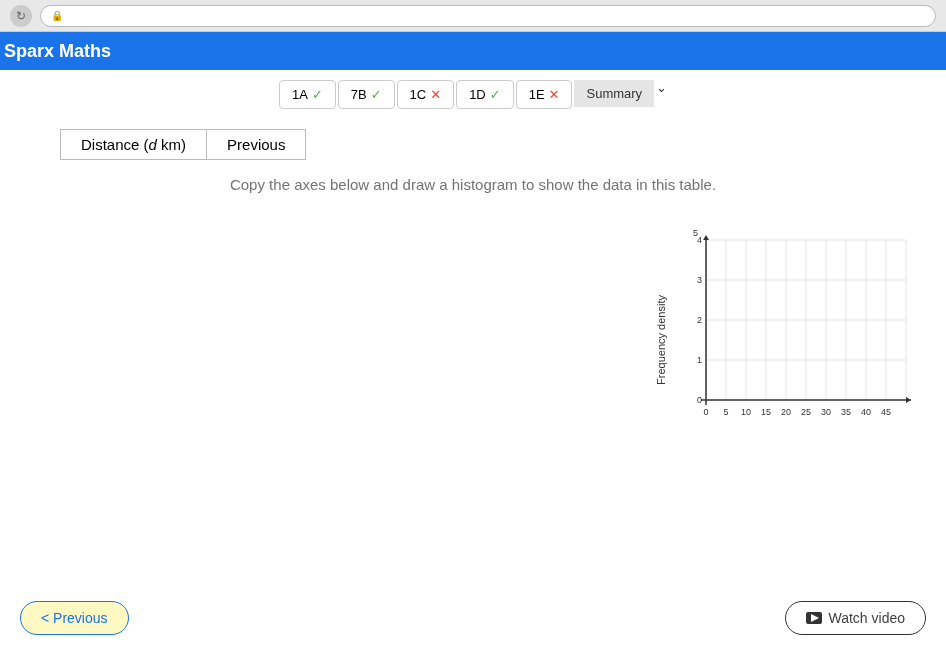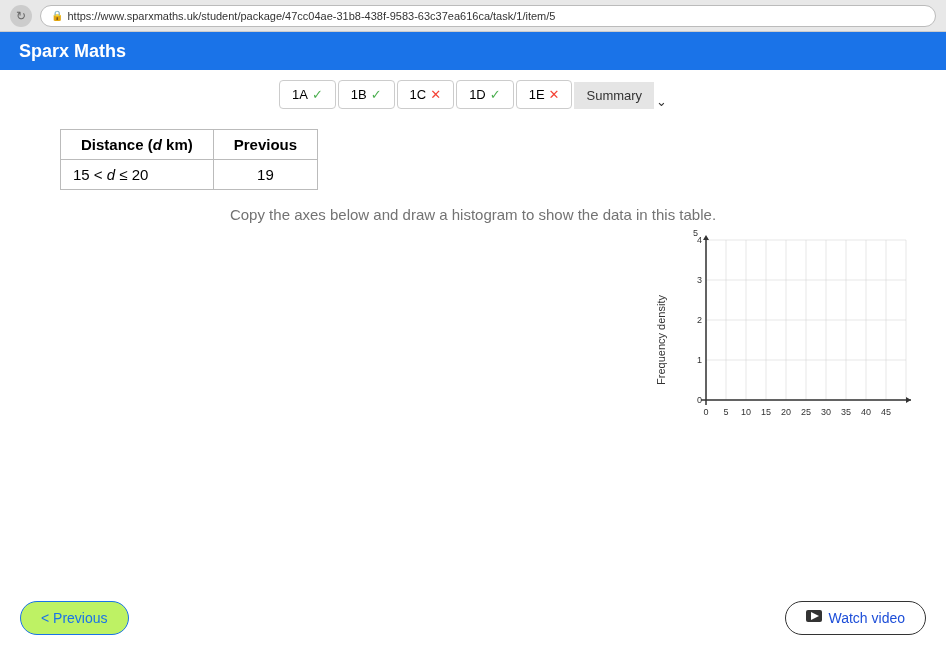--- a/index.html
+++ b/index.html
@@ -51,40 +51,40 @@
       color: #555;
       font-size: 10px;
     }
 
     
     .app-header {
       background: #1a73e8;
       height: 38px;
       display: flex;
       align-items: center;
-      padding: 0 19px;
+      padding: 0 4px;
     }
     .app-title {
       color: white;
       font-size: 18px;
       font-weight: bold;
     }
 
     
     .main-content {
       background: white;
       height: calc(648px - 70px);
       position: relative;
       padding: 0;
     }
 
     
     .tab-bar {
       display: flex;
-      align-items: flex-end;
+      align-items: flex-start;
       padding: 10px 16px 0 16px;
       gap: 2px;
       justify-content: center;
     }
     .tab {
       display: flex;
       align-items: center;
       padding: 6px 12px;
       border: 1px solid #ccc;
       border-radius: 4px;
@@ -128,21 +128,21 @@
       margin-bottom: 16px;
     }
     .data-table th, .data-table td {
       border: 1px solid #bbb;
       padding: 6px 20px;
       text-align: center;
       font-size: 15px;
     }
     .data-table th {
       background: white;
-      font-weight: bold;
+      font-weight: normal;
       font-size: 15px;
       text-align: center;
     }
     .data-table .col-range {
       text-align: left;
       padding-left: 12px;
       font-size: 15px;
     }
 
     
@@ -197,36 +197,36 @@
       background: white;
     }
 
     .prev-button {
       display: flex;
       align-items: center;
       gap: 6px;
       padding: 8px 20px;
       border: 1.5px solid #1a73e8;
       border-radius: 20px;
-      background: #bef264;
+      background: #fef9c3;
       color: #1a73e8;
       font-size: 14px;
       font-weight: 500;
       cursor: pointer;
     }
 
     .watch-video-button {
       display: flex;
-      align-items: flex-start;
+      align-items: center;
       gap: 6px;
       padding: 8px 20px;
       border: 1.5px solid #333;
       border-radius: 20px;
       background: white;
-      color: #1d4ed8;
+      color: #404040;
       font-size: 14px;
       font-weight: 500;
       cursor: pointer;
     }
 
     .video-icon {
       width: 16px;
       height: 12px;
       background: #333;
       border-radius: 2px;
@@ -243,37 +243,36 @@
       margin-left: 2px;
     }
   </style>
 </head>
 <body>
 
 <div class="browser-bar">
   <div class="browser-back">↻</div>
   <div class="browser-url">
     <span class="lock-icon">🔒</span>
-    <span>https://www.sparxmaths.uk/student/package/47cc04ae-31b8-438f-9583-63c37ea616ca/task/1/item/5</span>
   </div>
 </div>
 
 <div class="app-header">
   <span class="app-title">Sparx Maths</span>
 </div>
 
 <div class="main-content">
 
   <div class="tab-bar">
     <div class="tab">
       <span>1A</span>
       <span class="tab-check">✓</span>
     </div>
     <div class="tab">
-      <span>1B</span>
+      <span>7B</span>
       <span class="tab-check">✓</span>
     </div>
     <div class="tab">
       <span>1C</span>
       <span class="tab-x">✕</span>
     </div>
     <div class="tab">
       <span>1D</span>
       <span class="tab-check">✓</span>
     </div>
@@ -290,24 +289,20 @@
   <div class="question-area">
 
     <table class="data-table">
       <thead>
         <tr>
           <th>Distance (<span class="math">d</span> km)</th>
           <th>Previous</th>
         </tr>
       </thead>
       <tbody>
-        <tr>
-          <td class="col-range">15 &lt; <span class="math">d</span> ≤ 20</td>
-          <td>19</td>
-        </tr>
       </tbody>
     </table>
 
     <p class="instruction-text">Copy the axes below and draw a histogram to show the data in this table.</p>
   </div>
 
   <div class="graph-container">
     <div class="graph-wrapper">
       <span class="y-label">Frequency density</span>
       <svg class="graph-svg" width="240" height="220" viewBox="0 0 240 220">

